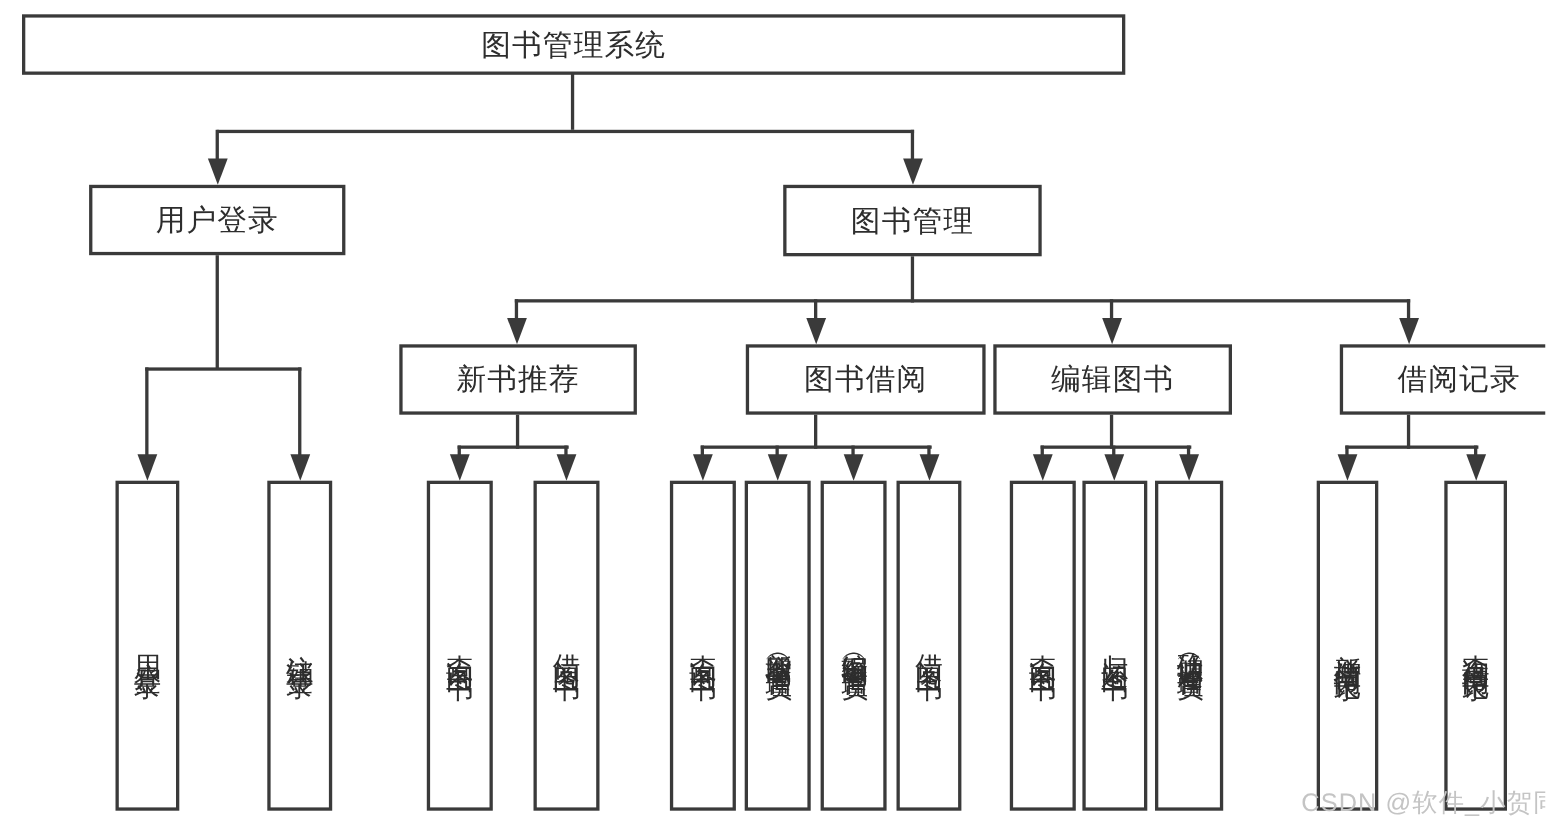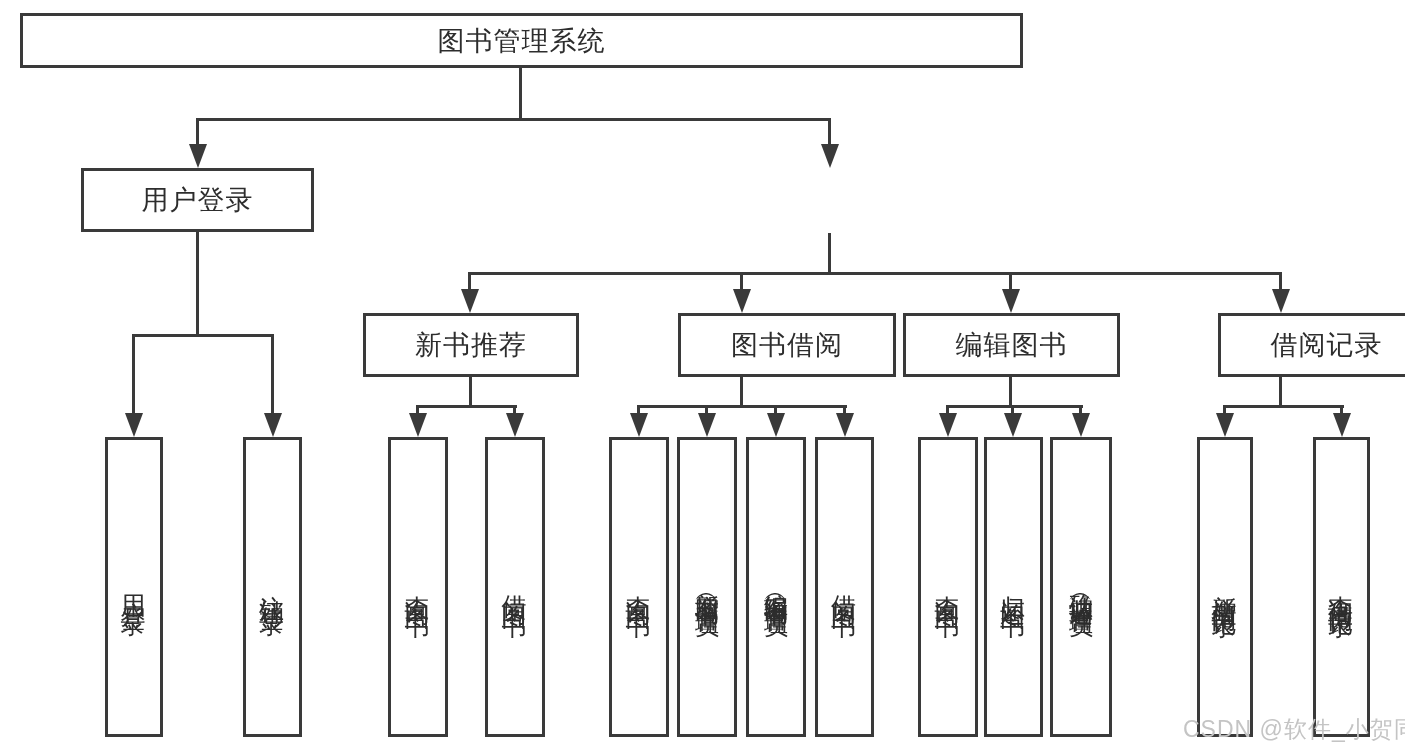--- a/index.html
+++ b/index.html
@@ -59,20 +59,21 @@
   <div class="hnode" style="left:20px;top:13px;width:1003px;height:55px;">图书管理系统</div>
 
   <div class="vl" style="left:519px;top:67px;height:51px;"></div>
   <div class="hl" style="left:197px;top:118px;width:634px;"></div>
   <div class="vl" style="left:196px;top:118px;height:30px;"></div>
   <div class="ah" style="left:189px;top:144px;"></div>
   <div class="vl" style="left:828px;top:118px;height:30px;"></div>
   <div class="ah" style="left:821px;top:144px;"></div>
 
   <div class="hnode" style="left:81px;top:168px;width:233px;height:64px;">用户登录</div>
+  <div class="hnode" style="left:712px;top:168px;width:235px;height:65px;">图书管理</div>
 
   <div class="vl" style="left:828px;top:233px;height:42px;"></div>
   <div class="hl" style="left:468px;top:272px;width:814px;"></div>
   <div class="vl" style="left:468px;top:272px;height:22px;"></div>
   <div class="ah" style="left:461px;top:289px;"></div>
   <div class="vl" style="left:740px;top:272px;height:22px;"></div>
   <div class="ah" style="left:733px;top:289px;"></div>
   <div class="vl" style="left:1009px;top:272px;height:22px;"></div>
   <div class="ah" style="left:1002px;top:289px;"></div>
   <div class="vl" style="left:1279px;top:272px;height:22px;"></div>

